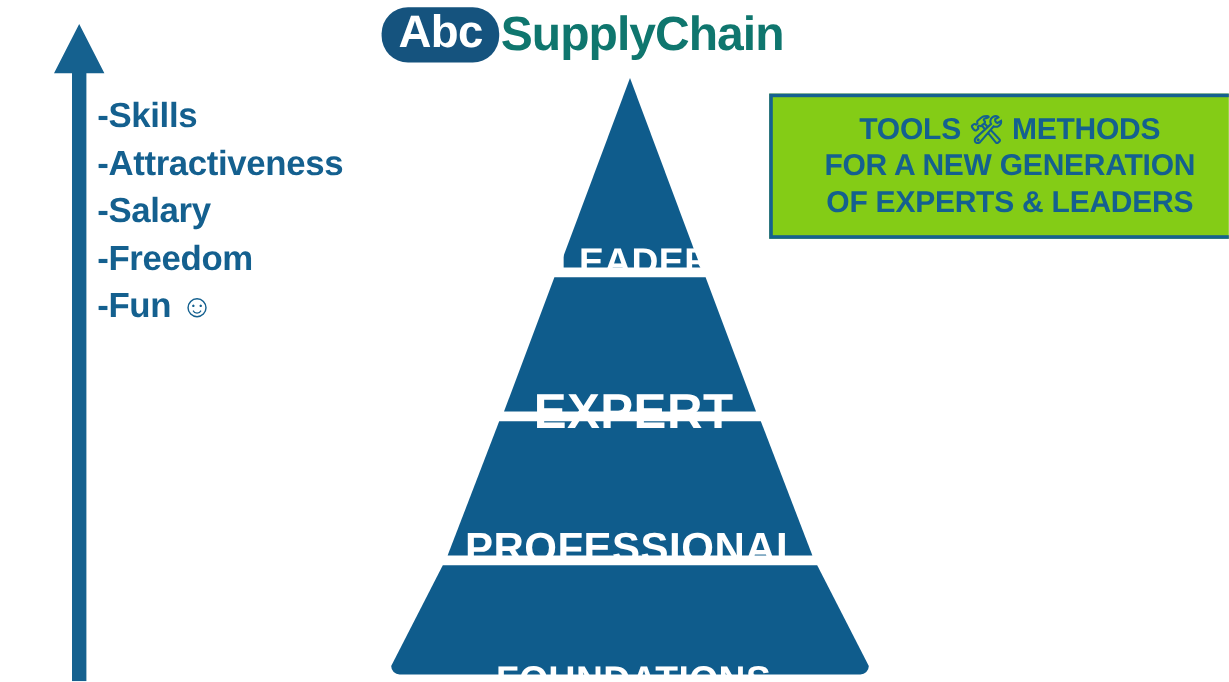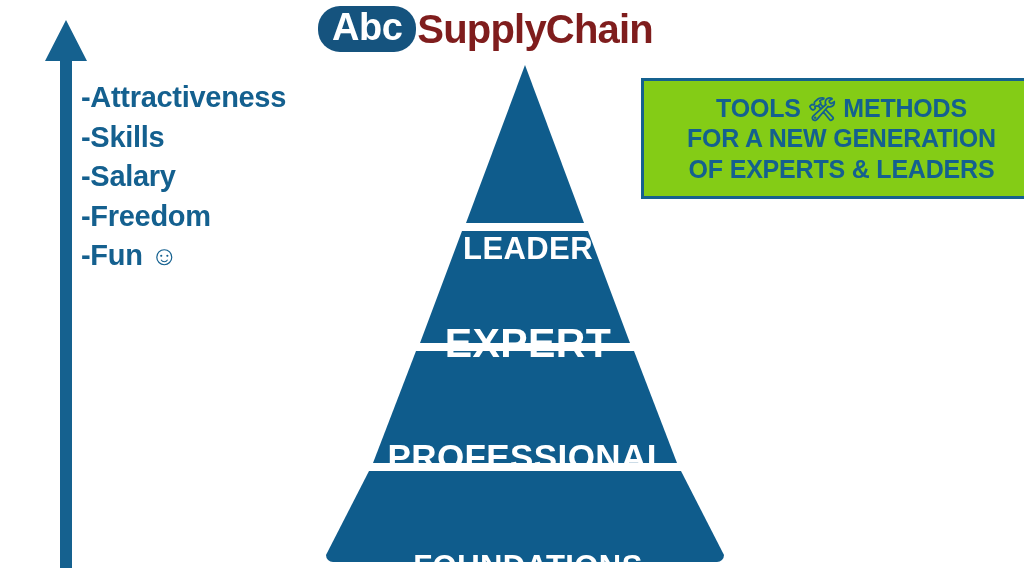--- a/index.html
+++ b/index.html
@@ -31,21 +31,21 @@
     background: #15537e;
     color: #ffffff;
     border-radius: 22px;
     padding: 2px 14px 5px 14px;
     font-size: 38px;
     font-weight: bold;
     line-height: 1.05;
     letter-spacing: -0.5px;
   }
   #logo-word {
-    color: #7f1d1d;
+    color: #0f766e;
     font-size: 40px;
     font-weight: bold;
     line-height: 1.05;
     letter-spacing: -0.8px;
     margin-left: 1px;
   }
 
   
   #arrow {
     position: absolute;
@@ -81,21 +81,21 @@
   .tier-label {
     position: absolute;
     width: 100%;
     text-align: center;
     color: #ffffff;
     font-weight: bold;
     letter-spacing: 0.4px;
     pointer-events: none;
     white-space: nowrap;
   }
-  #label-leader      { top: 176px; font-size: 31px; }
+  #label-leader      { top: 145px; font-size: 31px; }
   #label-expert      { top: 265px; font-size: 41px; }
   #label-professional{ top: 382px; font-size: 35px; }
   #label-foundations { top: 494px; font-size: 31px; }
 
   
   #tagline-box {
     position: absolute;
     left: 613px;
     top: 78px;
     width: 401px;
@@ -128,22 +128,22 @@
   <div id="logo">
     <span id="logo-badge">Abc</span>
     <span id="logo-word">SupplyChain</span>
   </div>
 
   <svg id="arrow" viewBox="0 0 54 552">
     <polygon points="26,4 47,45 32,45 32,552 20,552 20,45 5,45" fill="#15618f"></polygon>
   </svg>
 
   <div id="benefits">
+    <div class="benefit-item">-Skills</div>
     <div class="benefit-item">-Attractiveness</div>
-    <div class="benefit-item">-Skills</div>
     <div class="benefit-item">-Salary</div>
     <div class="benefit-item">-Freedom</div>
     <div class="benefit-item">
       <span>-Fun</span>
       <span class="smiley">☺</span>
     </div>
   </div>
 
   <div id="pyramid">
     <svg viewBox="0 0 720 513" width="720" height="513">

